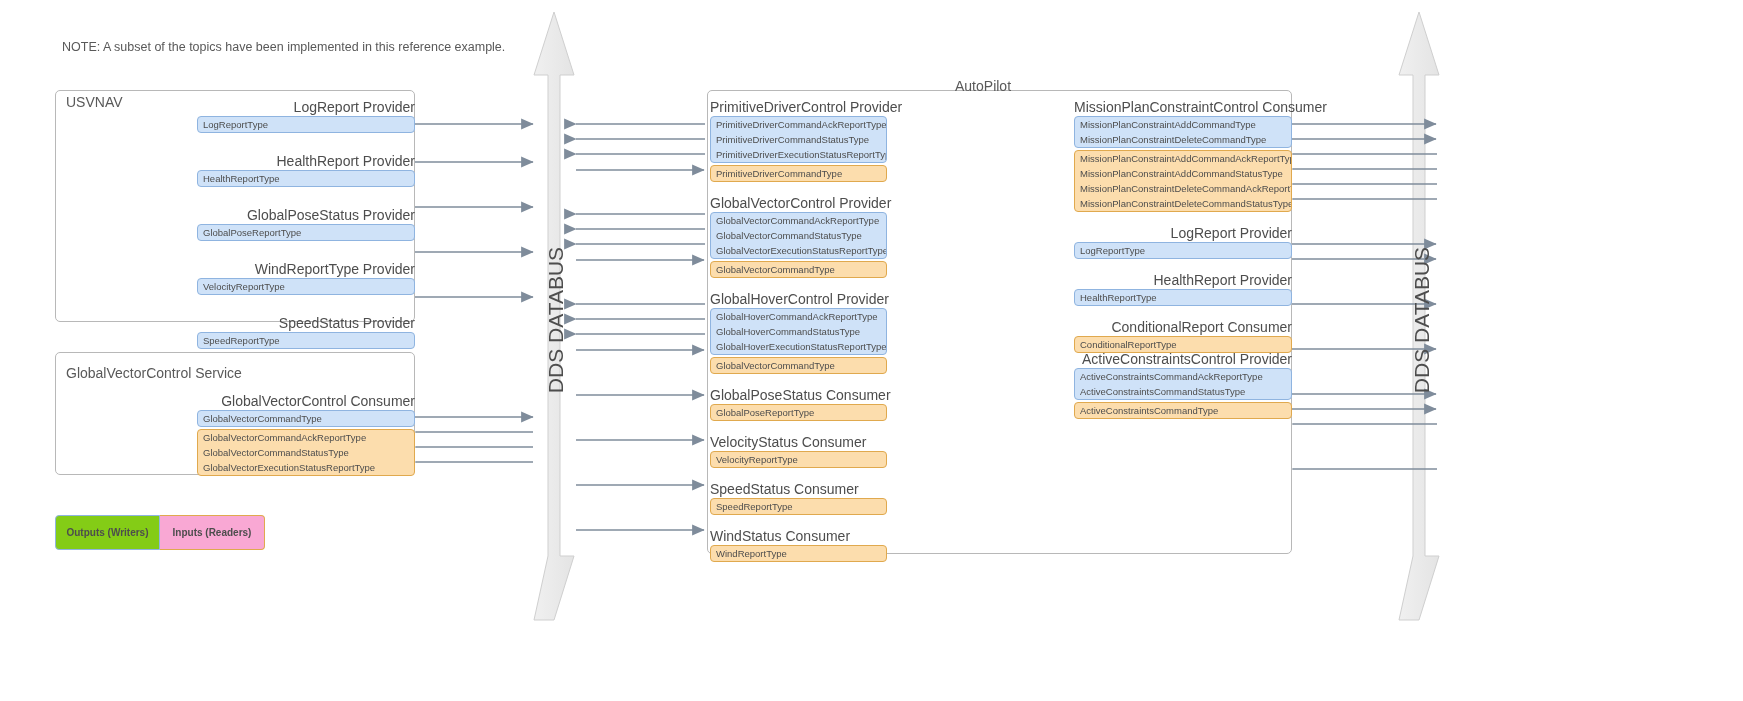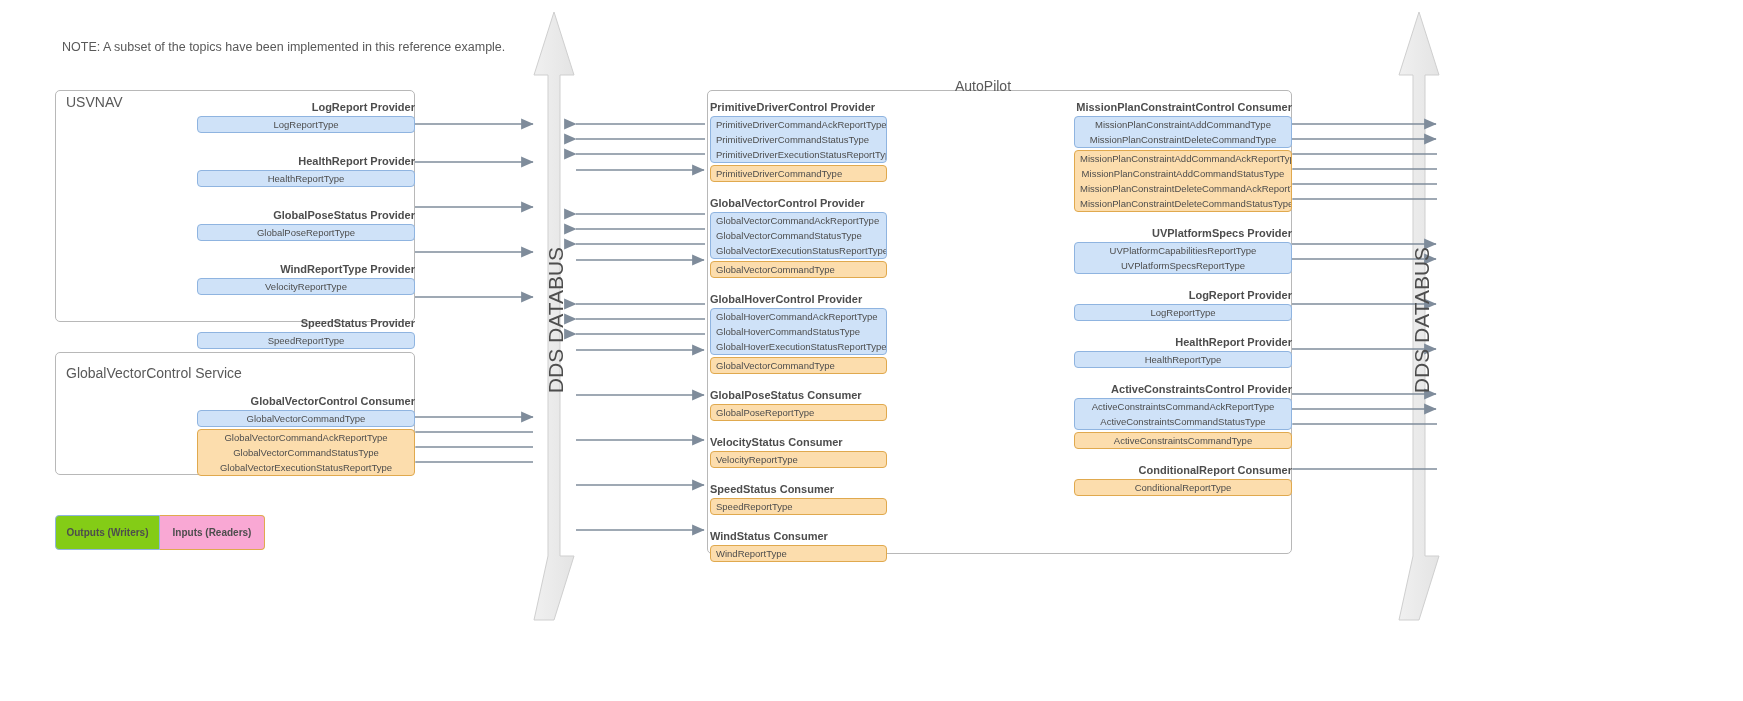--- a/index.html
+++ b/index.html
@@ -30,21 +30,21 @@
   .sysbox-title{
     position:absolute;
     font-size:14px;
     color:#595959;
     white-space:nowrap;
   }
 
   
   .group{position:absolute;}
   .group-title{
-    font-size:11px;font-weight:bold;color:#4d4d4d;
+    font-size:14px;font-weight:normal;color:#4d4d4d;
     white-space:nowrap;line-height:13px;height:13px;
     margin-bottom:2px;
   }
   .group-title.right{text-align:right;}
   .group-title.left{text-align:left;}
 
   .barstack{
     border:1px solid;
     border-radius:4px;
     box-sizing:border-box;
@@ -56,21 +56,21 @@
   .bar{
     font-size:9.5px;
     line-height:15px;
     height:15px;
     color:#4d4d4d;
     white-space:nowrap;
     padding:0 5px;
     box-sizing:border-box;
     overflow:hidden;
   }
-  .bar.right{text-align:center;}
+  .bar.right{text-align:left;}
   .bar.left{text-align:left;}
 
   .stackgap{height:2px;}
 
   
   .databus-label{
     position:absolute;
     font-size:21px;
     color:#4d4d4d;
     white-space:nowrap;
@@ -310,53 +310,46 @@
         </div>
         <div class="stackgap"></div>
         <div class="barstack orange">
           <div class="bar right">MissionPlanConstraintAddCommandAckReportType</div>
           <div class="bar right">MissionPlanConstraintAddCommandStatusType</div>
           <div class="bar right">MissionPlanConstraintDeleteCommandAckReportType</div>
           <div class="bar right">MissionPlanConstraintDeleteCommandStatusType</div>
         </div>
       </div>
       <div class="group" style="position: relative; margin-bottom: 15px;">
-        <div class="group-title right">UVPlatformSpecs Provider</div>
-        <div class="barstack blue">
-          <div class="bar right">UVPlatformCapabilitiesReportType</div>
-          <div class="bar right">UVPlatformSpecsReportType</div>
-        </div>
-      </div>
-      <div class="group" style="position: relative; margin-bottom: 15px;">
         <div class="group-title right">LogReport Provider</div>
         <div class="barstack blue">
           <div class="bar right">LogReportType</div>
         </div>
       </div>
       <div class="group" style="position: relative; margin-bottom: 15px;">
         <div class="group-title right">HealthReport Provider</div>
         <div class="barstack blue">
           <div class="bar right">HealthReportType</div>
+        </div>
+      </div>
+      <div class="group" style="position: relative;">
+        <div class="group-title right">ConditionalReport Consumer</div>
+        <div class="barstack orange">
+          <div class="bar right">ConditionalReportType</div>
         </div>
       </div>
       <div class="group" style="position: relative; margin-bottom: 15px;">
         <div class="group-title right">ActiveConstraintsControl Provider</div>
         <div class="barstack blue">
           <div class="bar right">ActiveConstraintsCommandAckReportType</div>
           <div class="bar right">ActiveConstraintsCommandStatusType</div>
         </div>
         <div class="stackgap"></div>
         <div class="barstack orange">
           <div class="bar right">ActiveConstraintsCommandType</div>
-        </div>
-      </div>
-      <div class="group" style="position: relative;">
-        <div class="group-title right">ConditionalReport Consumer</div>
-        <div class="barstack orange">
-          <div class="bar right">ConditionalReportType</div>
         </div>
       </div>
     </div>
 
   <div class="legend">
     <div class="legend-item blue">
       <span>Outputs (Writers)</span>
     </div>
     <div class="legend-item orange">
       <span>Inputs (Readers)</span>

